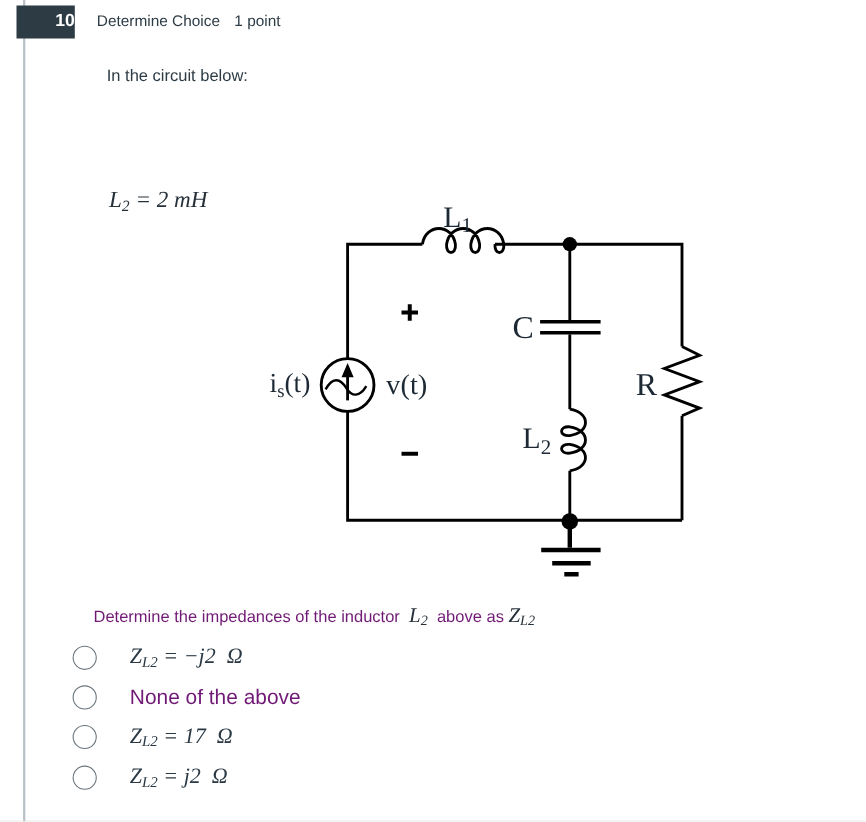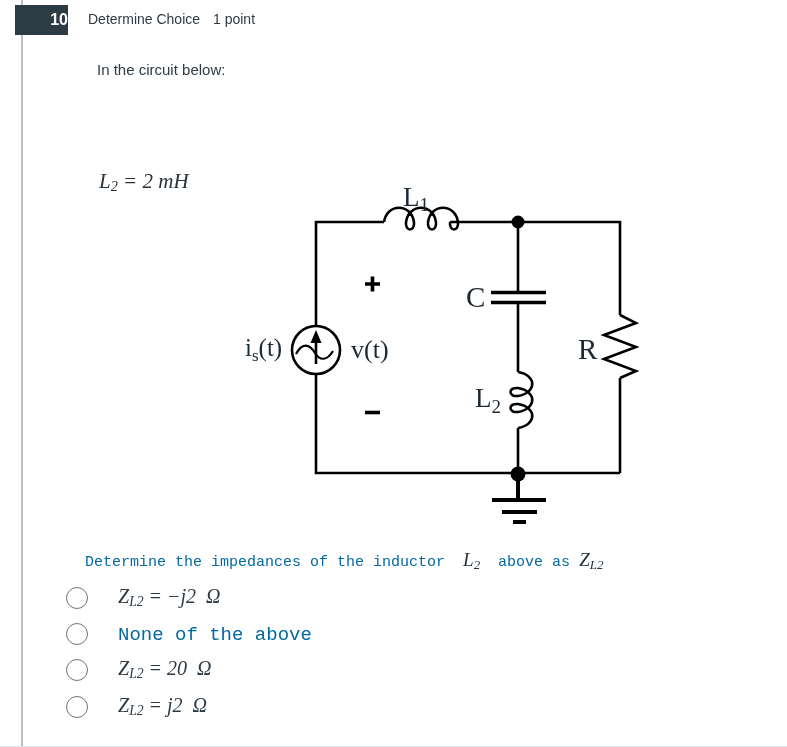--- a/index.html
+++ b/index.html
@@ -12,21 +12,21 @@
   .badge { position:absolute; left:15px; top:5px; width:53px; height:30px; background:#2D3B45;
            color:#fff; font-size:16px; font-weight:bold; display:flex; align-items:center; justify-content:flex-end; z-index:2; }
   .qtype { position:absolute; left:88px; top:11px; font-size:14px; color:#2D3B45; }
   .qpoints { position:absolute; left:213px; top:11px; font-size:14px; color:#2D3B45; }
 
   .intro { position:absolute; left:97px; top:61px; font-size:15px; color:#2D3B45; }
 
   .eq-block { position:absolute; left:99px; top:96px; font-family:"Liberation Serif", serif;
               font-style:italic; font-size:21px; color:#27313a; line-height:34px; white-space:pre; }
   .msub { font-size:0.68em; vertical-align:-0.24em; }
-  .plain { font-family:Liberation Mono, monospace; font-style:normal; font-size:15px; color:#0369a1; white-space:pre;text-align:center; }
+  .plain { font-family:Liberation Sans, sans-serif; font-style:normal; font-size:15px; color:#701a75; white-space:pre;text-align:center; }
 
   .circuit { position:absolute; left:230px; top:175px; width:440px; height:360px; }
 
   .prompt { position:absolute; left:85px; top:549px; font-family:"Liberation Serif", serif;
             font-style:italic; font-size:19px; color:#27313a; }
 
   .opt-row { position:absolute; left:0; width:600px; height:30px; display:flex; align-items:center; }
   .opt-row.r0 { top:583px; } .opt-row.r1 { top:619px; } .opt-row.r2 { top:655px; } .opt-row.r3 { top:692px; }
   .radio { width:22px; height:22px; margin-left:66px; border:1.5px solid #6a757d; border-radius:50%;
            background:#fff; flex:0 0 auto; cursor:pointer; }
@@ -118,20 +118,20 @@
   <div class="opt-row r0">
     <div class="radio" role="radio" aria-checked="false"></div>
     <div class="opt-label"><span>Z</span><span class="msub">L2</span><span> = −j2  Ω</span></div>
   </div>
   <div class="opt-row r1">
     <div class="radio" role="radio" aria-checked="false"></div>
     <div class="opt-label"><span class="plain">None of the above</span></div>
   </div>
   <div class="opt-row r2">
     <div class="radio" role="radio" aria-checked="false"></div>
-    <div class="opt-label"><span>Z</span><span class="msub">L2</span><span> = 20  Ω</span></div>
+    <div class="opt-label"><span>Z</span><span class="msub">L2</span><span> = 17  Ω</span></div>
   </div>
   <div class="opt-row r3">
     <div class="radio" role="radio" aria-checked="false"></div>
     <div class="opt-label"><span>Z</span><span class="msub">L2</span><span> = j2  Ω</span></div>
   </div>
 
 </div>
 
 </body></html>

